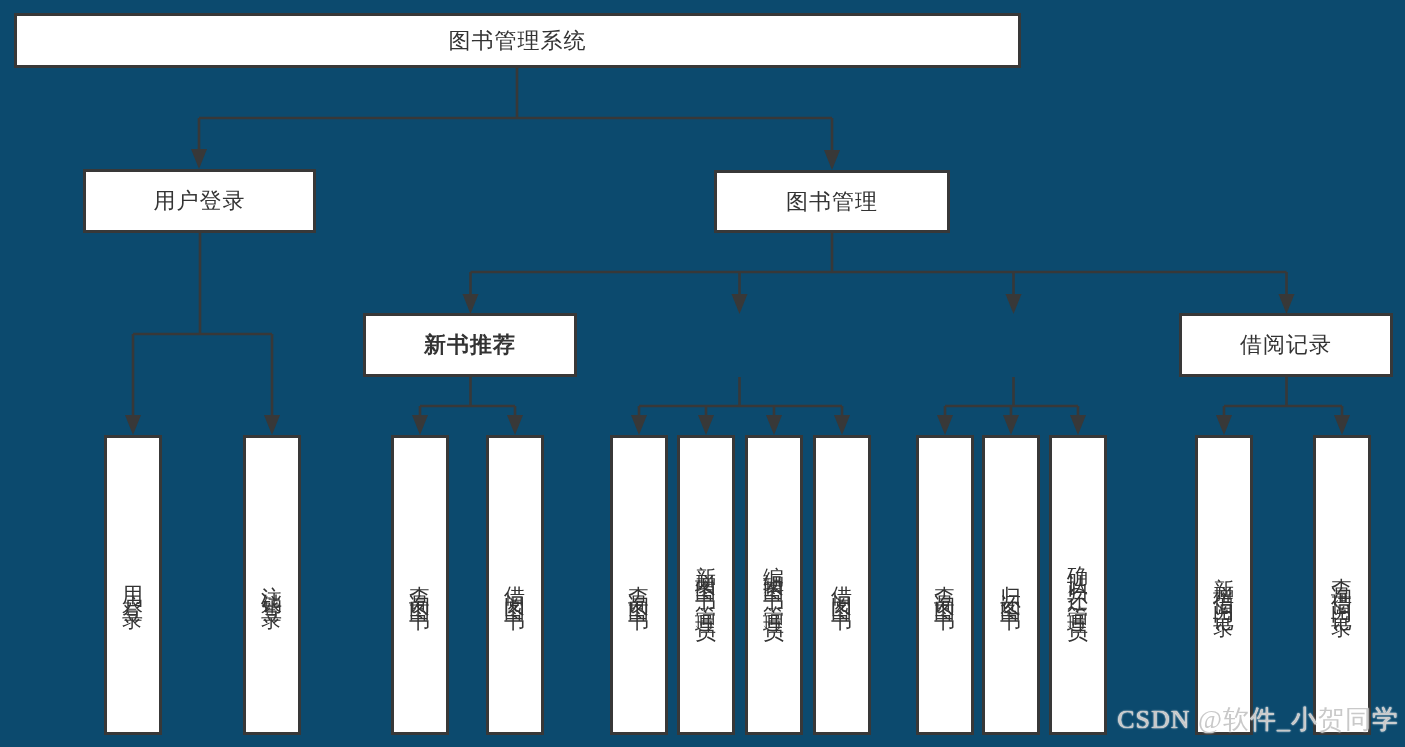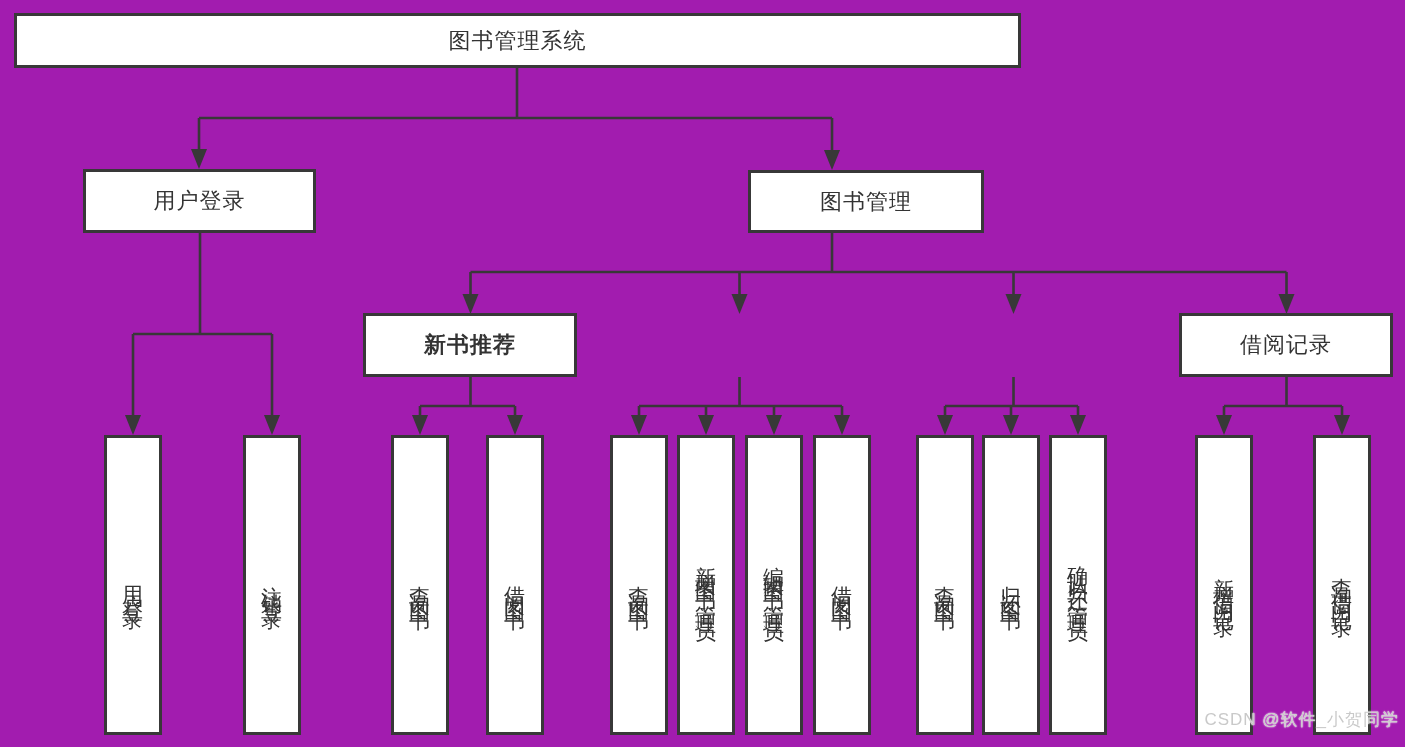--- a/index.html
+++ b/index.html
@@ -4,21 +4,21 @@
 <style>
   html, body {
     margin: 0;
     padding: 0;
     background: #ffffff;
   }
   .canvas {
     position: relative;
     width: 1405px;
     height: 747px;
-    background: #a21caf;
+    background: #0c4a6e;
     font-family: "Liberation Sans", sans-serif;
     color: #333333;
     overflow: hidden;
   }
   .connectors {
     position: absolute;
     left: 0;
     top: 0;
     width: 1405px;
     height: 747px;
@@ -52,21 +52,21 @@
     writing-mode: vertical-rl;
     text-orientation: mixed;
     letter-spacing: 8px;
     line-height: 1;
     white-space: nowrap;
   }
   
   .n-root   { left: 14px;  top: 13px;  width: 1007px; height: 55px; }
   
   .n-user   { left: 83px;  top: 169px; width: 233px;  height: 64px; }
-  .n-mgmt   { left: 748px; top: 170px; width: 236px;  height: 63px; }
+  .n-mgmt   { left: 714px; top: 170px; width: 236px;  height: 63px; }
   
   .lvl3     { top: 313px;  width: 214px; height: 64px; }
   .n-rec    { left: 363px; font-weight: bold; }
   .n-bor    { left: 632px; }
   .n-cur    { left: 906px; }
   .n-log    { left: 1179px; }
   
   .leaf     { top: 435px;  width: 58px;  height: 300px; }
   .lf-u0 { left: 104px; }
   .lf-u1 { left: 243px; }
@@ -78,26 +78,27 @@
   .lf-b3 { left: 813px; }
   .lf-c0 { left: 916px; }
   .lf-c1 { left: 982px; }
   .lf-c2 { left: 1049px; }
   .lf-l0 { left: 1195px; }
   .lf-l1 { left: 1313px; }
   
   .watermark {
     position: absolute;
     right: 6px;
-    bottom: 16px;
+    bottom: 10px;
     z-index: 3;
-    font-size: 17px;
+    font-size: 26px;
     color: #c9c9c9;
     text-shadow: 0 0 2px #ffffff, 0 0 1px #ffffff;
     letter-spacing: 1px;
+    font-family: Liberation Serif, serif;
   }
 </style>
 </head>
 <body>
 
 <div class="canvas">
 
   <svg class="connectors" viewBox="0 0 1405 747" xmlns="http://www.w3.org/2000/svg">
 
     <g>

